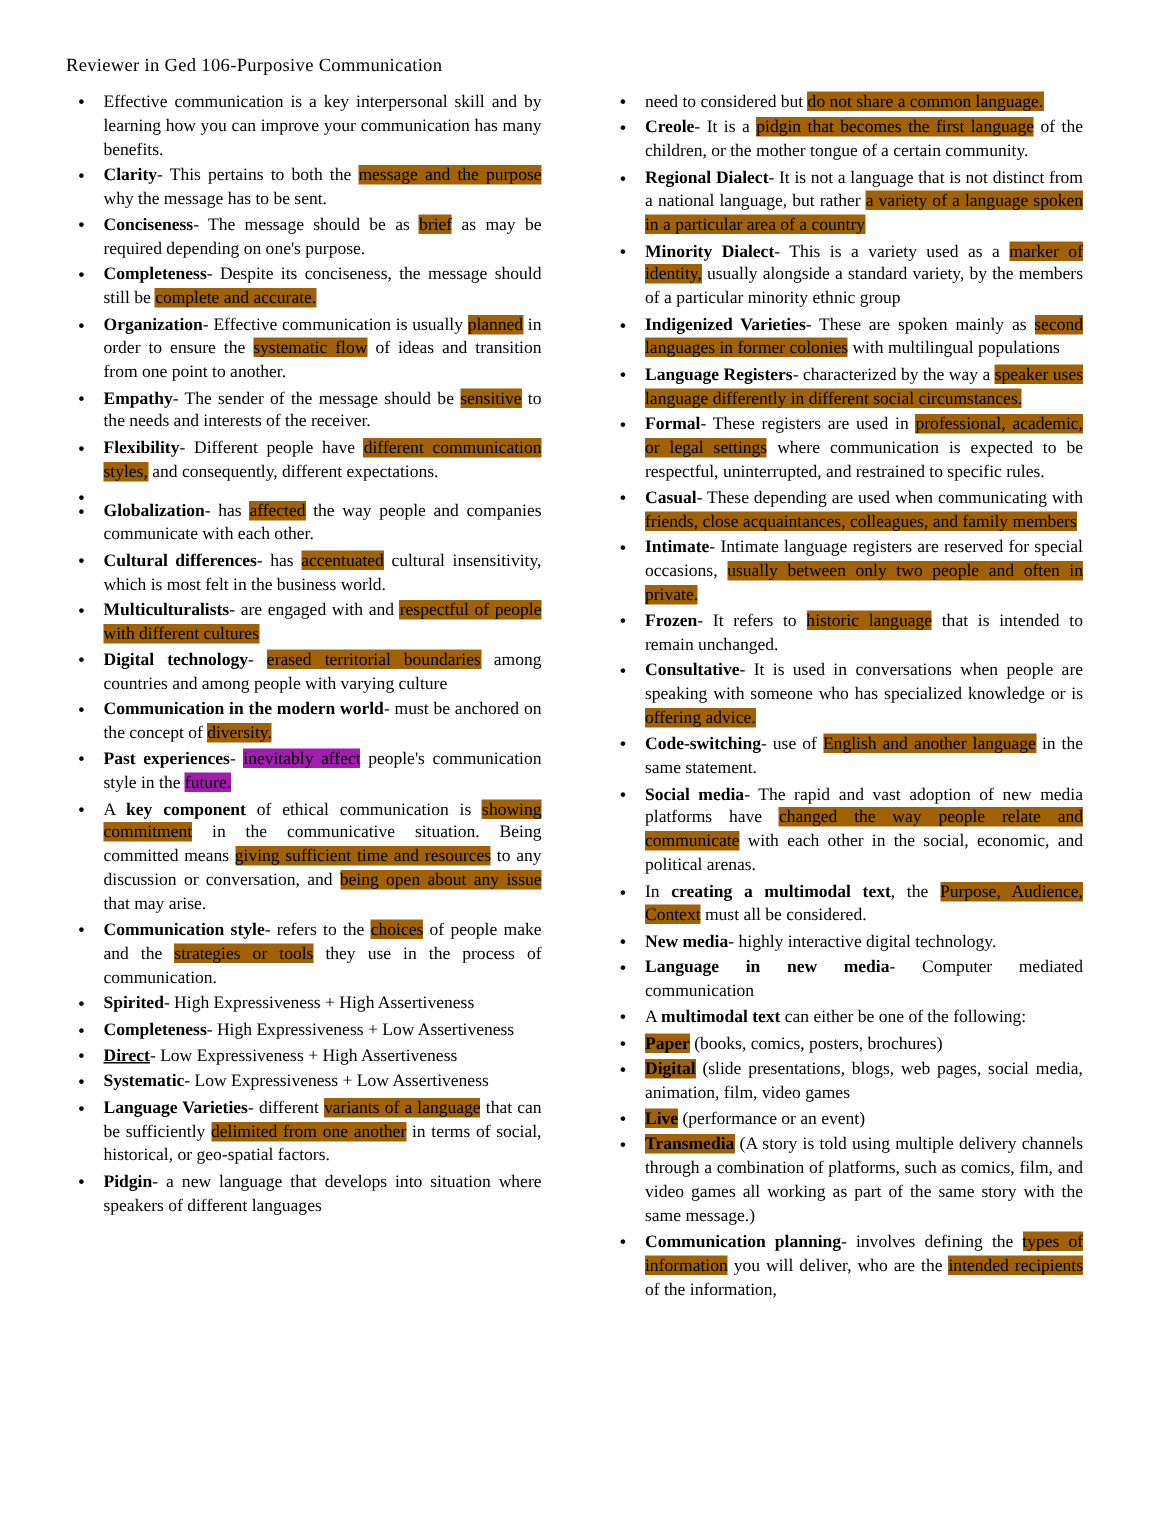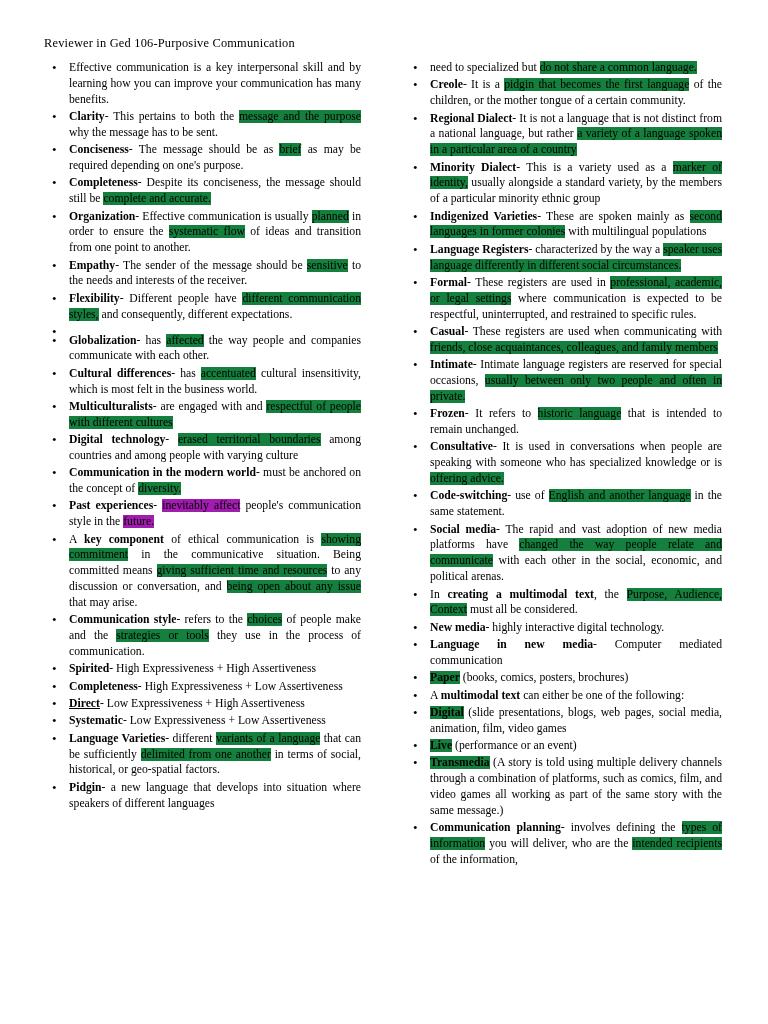--- a/index.html
+++ b/index.html
@@ -55,21 +55,21 @@
     left: 8px;
     top: -1px;
     font-size: 13px;
     line-height: 1.355;
   }
   li.nobullet {
     padding-left: 25px;
   }
   li.nobullet::before { content: ""; }
   .hl {
-    background: #15803d;
+    background: #a16207;
   }
   .hl-cyan {
     background: #a21caf;
   }
 </style>
 </head>
 <body>
 
 <div class="page">
 
@@ -97,38 +97,38 @@
           <li><span style="font-weight: bold;">Spirited</span><span>- High Expressiveness + High Assertiveness</span></li>
           <li><span style="font-weight: bold;">Completeness</span><span>- High Expressiveness + Low Assertiveness</span></li>
           <li><span style="font-weight: bold; text-decoration: underline;">Direct</span><span>- Low Expressiveness + High Assertiveness</span></li>
           <li><span style="font-weight: bold;">Systematic</span><span>- Low Expressiveness + Low Assertiveness</span></li>
           <li><span style="font-weight: bold;">Language Varieties</span><span>- different </span><span class="hl">variants of a language</span><span> that can be sufficiently </span><span class="hl">delimited from one another</span><span> in terms of social, historical, or geo-spatial factors.</span></li>
           <li><span style="font-weight: bold;">Pidgin</span><span>- a new language that develops into situation where speakers of different languages</span></li>
         </ul>
     </div>
     <div class="col">
       <ul class="bullets" id="right-list">
-          <li class="nobullet"><span>need to specialized but </span><span class="hl">do not share a common language.</span></li>
+          <li class="nobullet"><span>need to considered but </span><span class="hl">do not share a common language.</span></li>
           <li><span style="font-weight: bold;">Creole</span><span>- It is a </span><span class="hl">pidgin that becomes the first language</span><span> of the children, or the mother tongue of a certain community.</span></li>
           <li><span style="font-weight: bold;">Regional Dialect</span><span>- It is not a language that is not distinct from a national language, but rather </span><span class="hl">a variety of a language spoken in a particular area of a country</span></li>
           <li><span style="font-weight: bold;">Minority Dialect</span><span>- This is a variety used as a </span><span class="hl">marker of identity,</span><span> usually alongside a standard variety, by the members of a particular minority ethnic group</span></li>
           <li><span style="font-weight: bold;">Indigenized Varieties</span><span>- These are spoken mainly as </span><span class="hl">second languages in former colonies</span><span> with multilingual populations</span></li>
           <li><span style="font-weight: bold;">Language Registers</span><span>- characterized by the way a </span><span class="hl">speaker uses language differently in different social circumstances.</span></li>
           <li><span style="font-weight: bold;">Formal</span><span>- These registers are used in </span><span class="hl">professional, academic, or legal settings</span><span> where communication is expected to be respectful, uninterrupted, and restrained to specific rules.</span></li>
-          <li><span style="font-weight: bold;">Casual</span><span>- These registers are used when communicating with </span><span class="hl">friends, close acquaintances, colleagues, and family members</span></li>
+          <li><span style="font-weight: bold;">Casual</span><span>- These depending are used when communicating with </span><span class="hl">friends, close acquaintances, colleagues, and family members</span></li>
           <li><span style="font-weight: bold; margin-top: 47px;">Intimate</span><span>- Intimate language registers are reserved for special occasions, </span><span class="hl">usually between only two people and often in private.</span></li>
           <li><span style="font-weight: bold;">Frozen</span><span>- It refers to </span><span class="hl">historic language</span><span> that is intended to remain unchanged.</span></li>
           <li><span style="font-weight: bold;">Consultative</span><span>- It is used in conversations when people are speaking with someone who has specialized knowledge or is </span><span class="hl">offering advice.</span></li>
           <li><span style="font-weight: bold;">Code-switching</span><span>- use of </span><span class="hl">English and another language</span><span> in the same statement.</span></li>
           <li><span style="font-weight: bold;">Social media</span><span>- The rapid and vast adoption of new media platforms have </span><span class="hl">changed the way people relate and communicate</span><span> with each other in the social, economic, and political arenas.</span></li>
           <li><span>In </span><span style="font-weight: bold;">creating a multimodal text</span><span>, the </span><span class="hl">Purpose, Audience, Context</span><span> must all be considered.</span></li>
           <li><span style="font-weight: bold;">New media</span><span>- highly interactive digital technology.</span></li>
           <li><span style="font-weight: bold;">Language in new media</span><span>- Computer mediated communication</span></li>
+          <li><span>A </span><span style="font-weight: bold;">multimodal text</span><span> can either be one of the following:</span></li>
           <li><span class="hl" style="font-weight: bold;">Paper</span><span> (books, comics, posters, brochures)</span></li>
-          <li><span>A </span><span style="font-weight: bold;">multimodal text</span><span> can either be one of the following:</span></li>
           <li><span class="hl" style="font-weight: bold;">Digital</span><span> (slide presentations, blogs, web pages, social media, animation, film, video games</span></li>
           <li><span class="hl" style="font-weight: bold;">Live</span><span> (performance or an event)</span></li>
           <li><span class="hl" style="font-weight: bold;">Transmedia</span><span> (A story is told using multiple delivery channels through a combination of platforms, such as comics, film, and video games all working as part of the same story with the same message.)</span></li>
           <li><span style="font-weight: bold;">Communication planning</span><span>- involves defining the </span><span class="hl">types of information</span><span> you will deliver, who are the </span><span class="hl">intended recipients</span><span> of the information,</span></li>
         </ul>
     </div>
   </div>
 
 </div>
 

